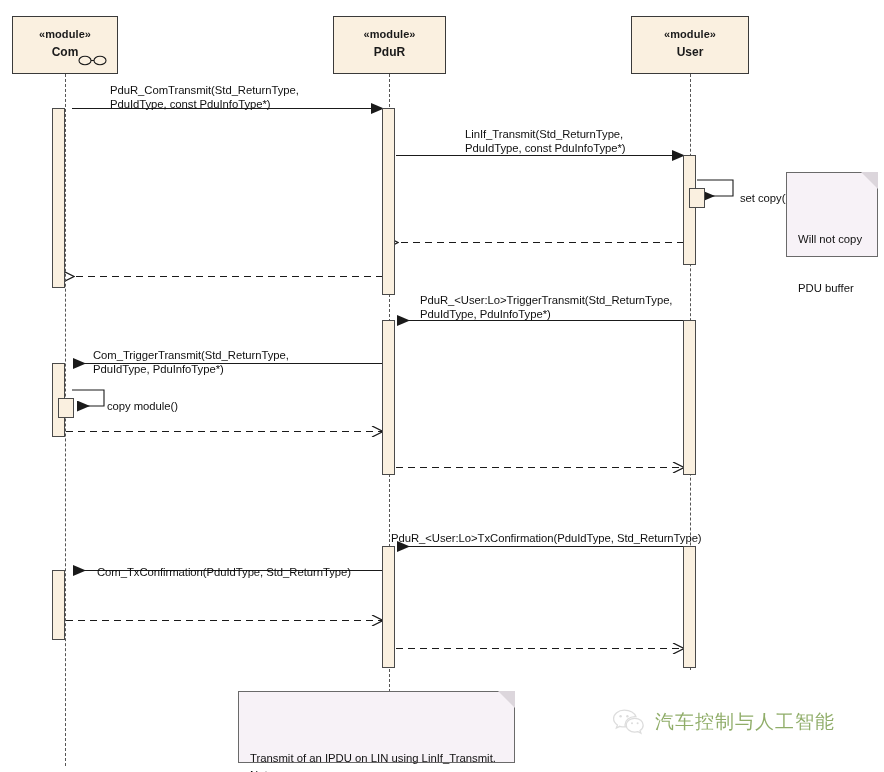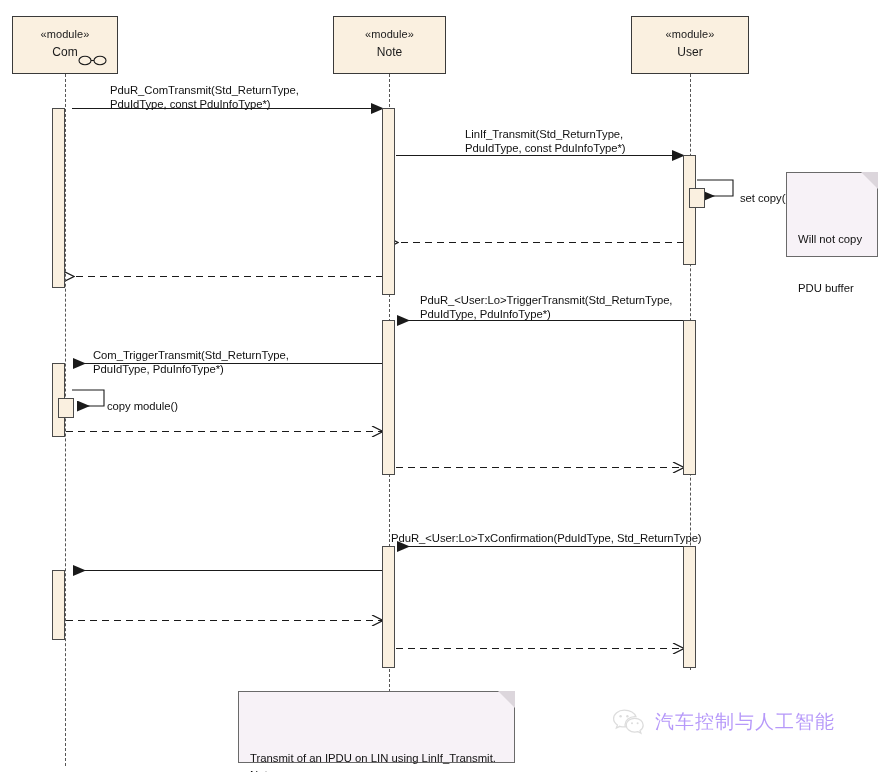--- a/index.html
+++ b/index.html
@@ -30,20 +30,21 @@
   .module-box {
     position: absolute;
     box-sizing: border-box;
     background: #FAF0E0;
     border: 1px solid #3a3a3a;
     text-align: center;
     font-size: 11.5px;
     color: #1a1a1a;
     padding-top: 9px;
     line-height: 1.55;
+    font-weight: bold;
   }
   .module-stereotype {
     display: block;
     font-size: 11px;
     letter-spacing: 0.1px;
   }
   .module-name {
     display: block;
     font-size: 12px;
   }
@@ -112,21 +113,21 @@
     left: 612px;
     top: 708px;
     display: flex;
     align-items: center;
     gap: 9px;
     opacity: 0.62;
     user-select: none;
   }
   #watermark .wm-text {
     font-size: 19px;
-    color: #8b5cf6;
+    color: #4d7c0f;
     letter-spacing: 1px;
     font-family: "DejaVu Sans", sans-serif;
   }
 </style>
 </head>
 <body>
 
 <div id="canvas">
 
   <svg id="svg-layer" viewBox="0 0 884 772" xmlns="http://www.w3.org/2000/svg">
@@ -211,21 +212,21 @@
     <span class="module-name">Com</span>
     <svg class="iface-icon" viewBox="0 0 30 11" xmlns="http://www.w3.org/2000/svg">
       <ellipse cx="7" cy="5.5" rx="6" ry="4.3" fill="none" stroke="#1a1a1a" stroke-width="1.1"></ellipse>
       <ellipse cx="22" cy="5.5" rx="6" ry="4.3" fill="none" stroke="#1a1a1a" stroke-width="1.1"></ellipse>
       <line x1="13" y1="5.5" x2="16" y2="5.5" stroke="#1a1a1a" stroke-width="1.1"></line>
     </svg>
   </div>
 
   <div class="module-box" style="left:333px; top:16px; width:113px; height:58px;">
     <span class="module-stereotype">«module»</span>
-    <span class="module-name">Note</span>
+    <span class="module-name">PduR</span>
   </div>
 
   <div class="module-box" style="left:631px; top:16px; width:118px; height:58px;">
     <span class="module-stereotype">«module»</span>
     <span class="module-name">User</span>
   </div>
 
   <div class="lifeline" style="left:65px; top:74px; height:692px;"></div>
   <div class="lifeline" style="left:389px; top:74px; height:618px;"></div>
   <div class="lifeline" style="left:690px; top:74px; height:596px;"></div>
@@ -255,20 +256,21 @@
   <div class="msg-label" style="left:420px; top:293px;"><span>PduR_&lt;User:Lo&gt;TriggerTransmit(Std_ReturnType,</span>
 <span>PduIdType, PduInfoType*)</span></div>
 
   <div class="msg-label" style="left:93px; top:348px;"><span>Com_TriggerTransmit(Std_ReturnType,</span>
 <span>PduIdType, PduInfoType*)</span></div>
 
   <div class="msg-label" style="left:107px; top:399px;"><span>copy module()</span></div>
 
   <div class="msg-label" style="left:391px; top:531px;"><span>PduR_&lt;User:Lo&gt;TxConfirmation(PduIdType, Std_ReturnType)</span></div>
 
+  <div class="msg-label" style="left:97px; top:565px;"><span>Com_TxConfirmation(PduIdType, Std_ReturnType)</span></div>
 
   <div class="note" style="left:786px; top:172px; width:92px; height:85px;">
     <span class="fold"></span>
     <span class="note-line">Will not copy</span>
     <span class="note-line">PDU buffer</span>
   </div>
 
   <div class="note" style="left:238px; top:691px; width:277px; height:72px;">
     <span class="fold"></span>
     <span class="note-line">Transmit of an IPDU on LIN using LinIf_Transmit. Note</span>

